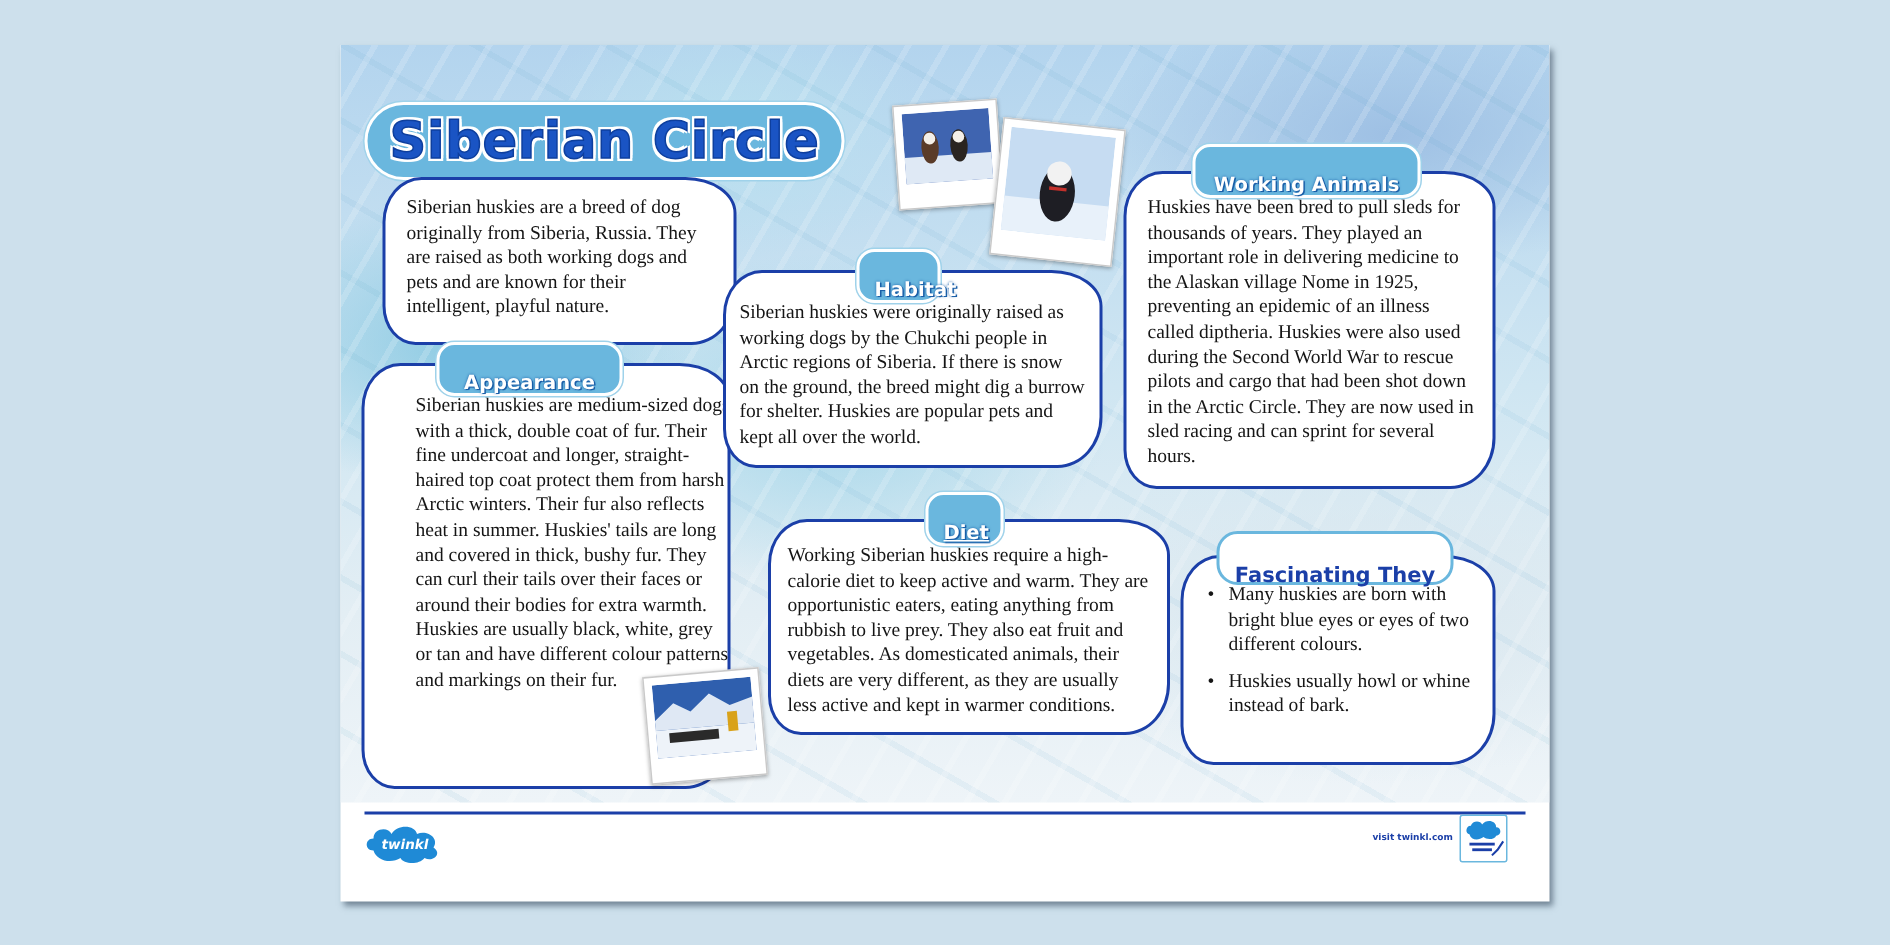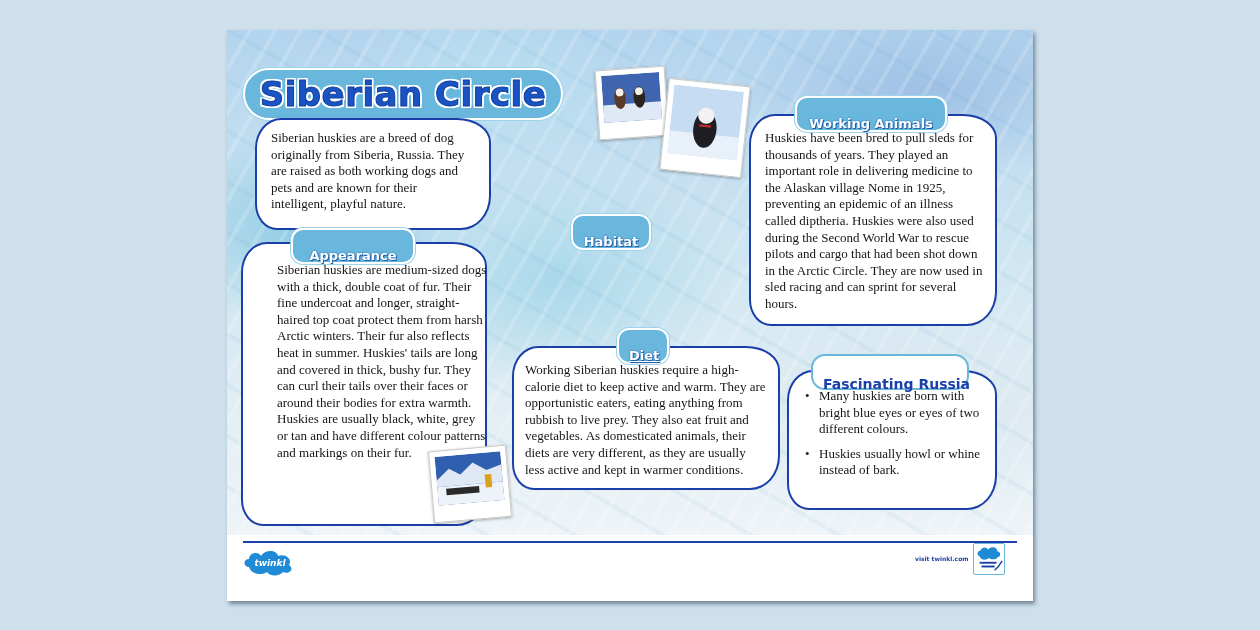--- a/index.html
+++ b/index.html
@@ -133,39 +133,42 @@
 
   <div class="box" style="left:28px; top:88px; width:236px; height:112px; padding:10px 14px 8px 14px;">
     <p>Siberian huskies are a breed of dog originally from Siberia, Russia. They are raised as both working dogs and pets and are known for their intelligent, playful nature.</p>
   </div>
 
   <div class="box" style="left:14px; top:212px; width:246px; height:284px; padding:18px 10px 8px 34px;">
     <p style="width:210px;">Siberian huskies are medium-sized dogs with a thick, double coat of fur. Their fine undercoat and longer, straight-haired top coat protect them from harsh Arctic winters. Their fur also reflects heat in summer. Huskies' tails are long and covered in thick, bushy fur. They can curl their tails over their faces or around their bodies for extra warmth. Huskies are usually black, white, grey or tan and have different colour patterns and markings on their fur.</p>
   </div>
   <div class="label" style="left:64px; top:198px; width:124px;">Appearance</div>
 
-  <div class="label" style="left:344px; top:136px; width:80px;margin-top:48px;">Habitat</div>
+  <div class="box" style="left:255px; top:150px; width:253px; height:132px; padding:18px 10px 8px 9px;">
+    <p>Siberian huskies were originally raised as working dogs by the Chukchi people in Arctic regions of Siberia. If there is snow on the ground, the breed might dig a burrow for shelter. Huskies are popular pets and kept all over the world.</p>
+  </div>
+  <div class="label" style="left:344px; top:136px; width:56px;">Habitat</div>
 
   <div class="box" style="left:285px; top:316px; width:268px; height:144px; padding:14px 10px 8px 11px;">
     <p>Working Siberian huskies require a high-calorie diet to keep active and warm. They are opportunistic eaters, eating anything from rubbish to live prey. They also eat fruit and vegetables. As domesticated animals, their diets are very different, as they are usually less active and kept in warmer conditions.</p>
   </div>
   <div class="label" style="left:390px; top:298px; width:52px;text-decoration:underline;">Diet</div>
 
   <div class="box" style="left:522px; top:84px; width:248px; height:212px; padding:14px 10px 20px 14px;">
     <p>Huskies have been bred to pull sleds for thousands of years. They played an important role in delivering medicine to the Alaskan village Nome in 1925, preventing an epidemic of an illness called diptheria. Huskies were also used during the Second World War to rescue pilots and cargo that had been shot down in the Arctic Circle. They are now used in sled racing and can sprint for several hours.</p>
   </div>
   <div class="label" style="left:568px; top:66px; width:152px;">Working Animals</div>
 
   <div class="box" style="left:560px; top:340px; width:210px; height:140px; padding:16px 10px 8px 14px;">
     <ul class="facts">
       <li>Many huskies are born with bright blue eyes or eyes of two different colours.</li>
       <li>Huskies usually howl or whine instead of bark.</li>
     </ul>
   </div>
-  <div class="label light" style="left:584px; top:324px; width:158px;">Fascinating Russia</div>
+  <div class="label light" style="left:584px; top:324px; width:158px;">Fascinating They</div>
 
   <div class="photo" style="left:370px; top:38px; width:70px; height:70px; transform:rotate(-4deg);">
     <svg class="img" viewBox="0 0 60 48" preserveAspectRatio="none">
       <rect width="60" height="48" fill="#3f64b0"></rect>
       <rect y="30" width="60" height="18" fill="#dfe9f5"></rect>
       <ellipse cx="18" cy="24" rx="6" ry="11" fill="#5a3b28"></ellipse>
       <ellipse cx="18" cy="18" rx="4" ry="4" fill="#f4efe8"></ellipse>
       <ellipse cx="38" cy="24" rx="6" ry="11" fill="#2a2420"></ellipse>
       <ellipse cx="38" cy="18" rx="4" ry="4" fill="#f4efe8"></ellipse>
     </svg>

